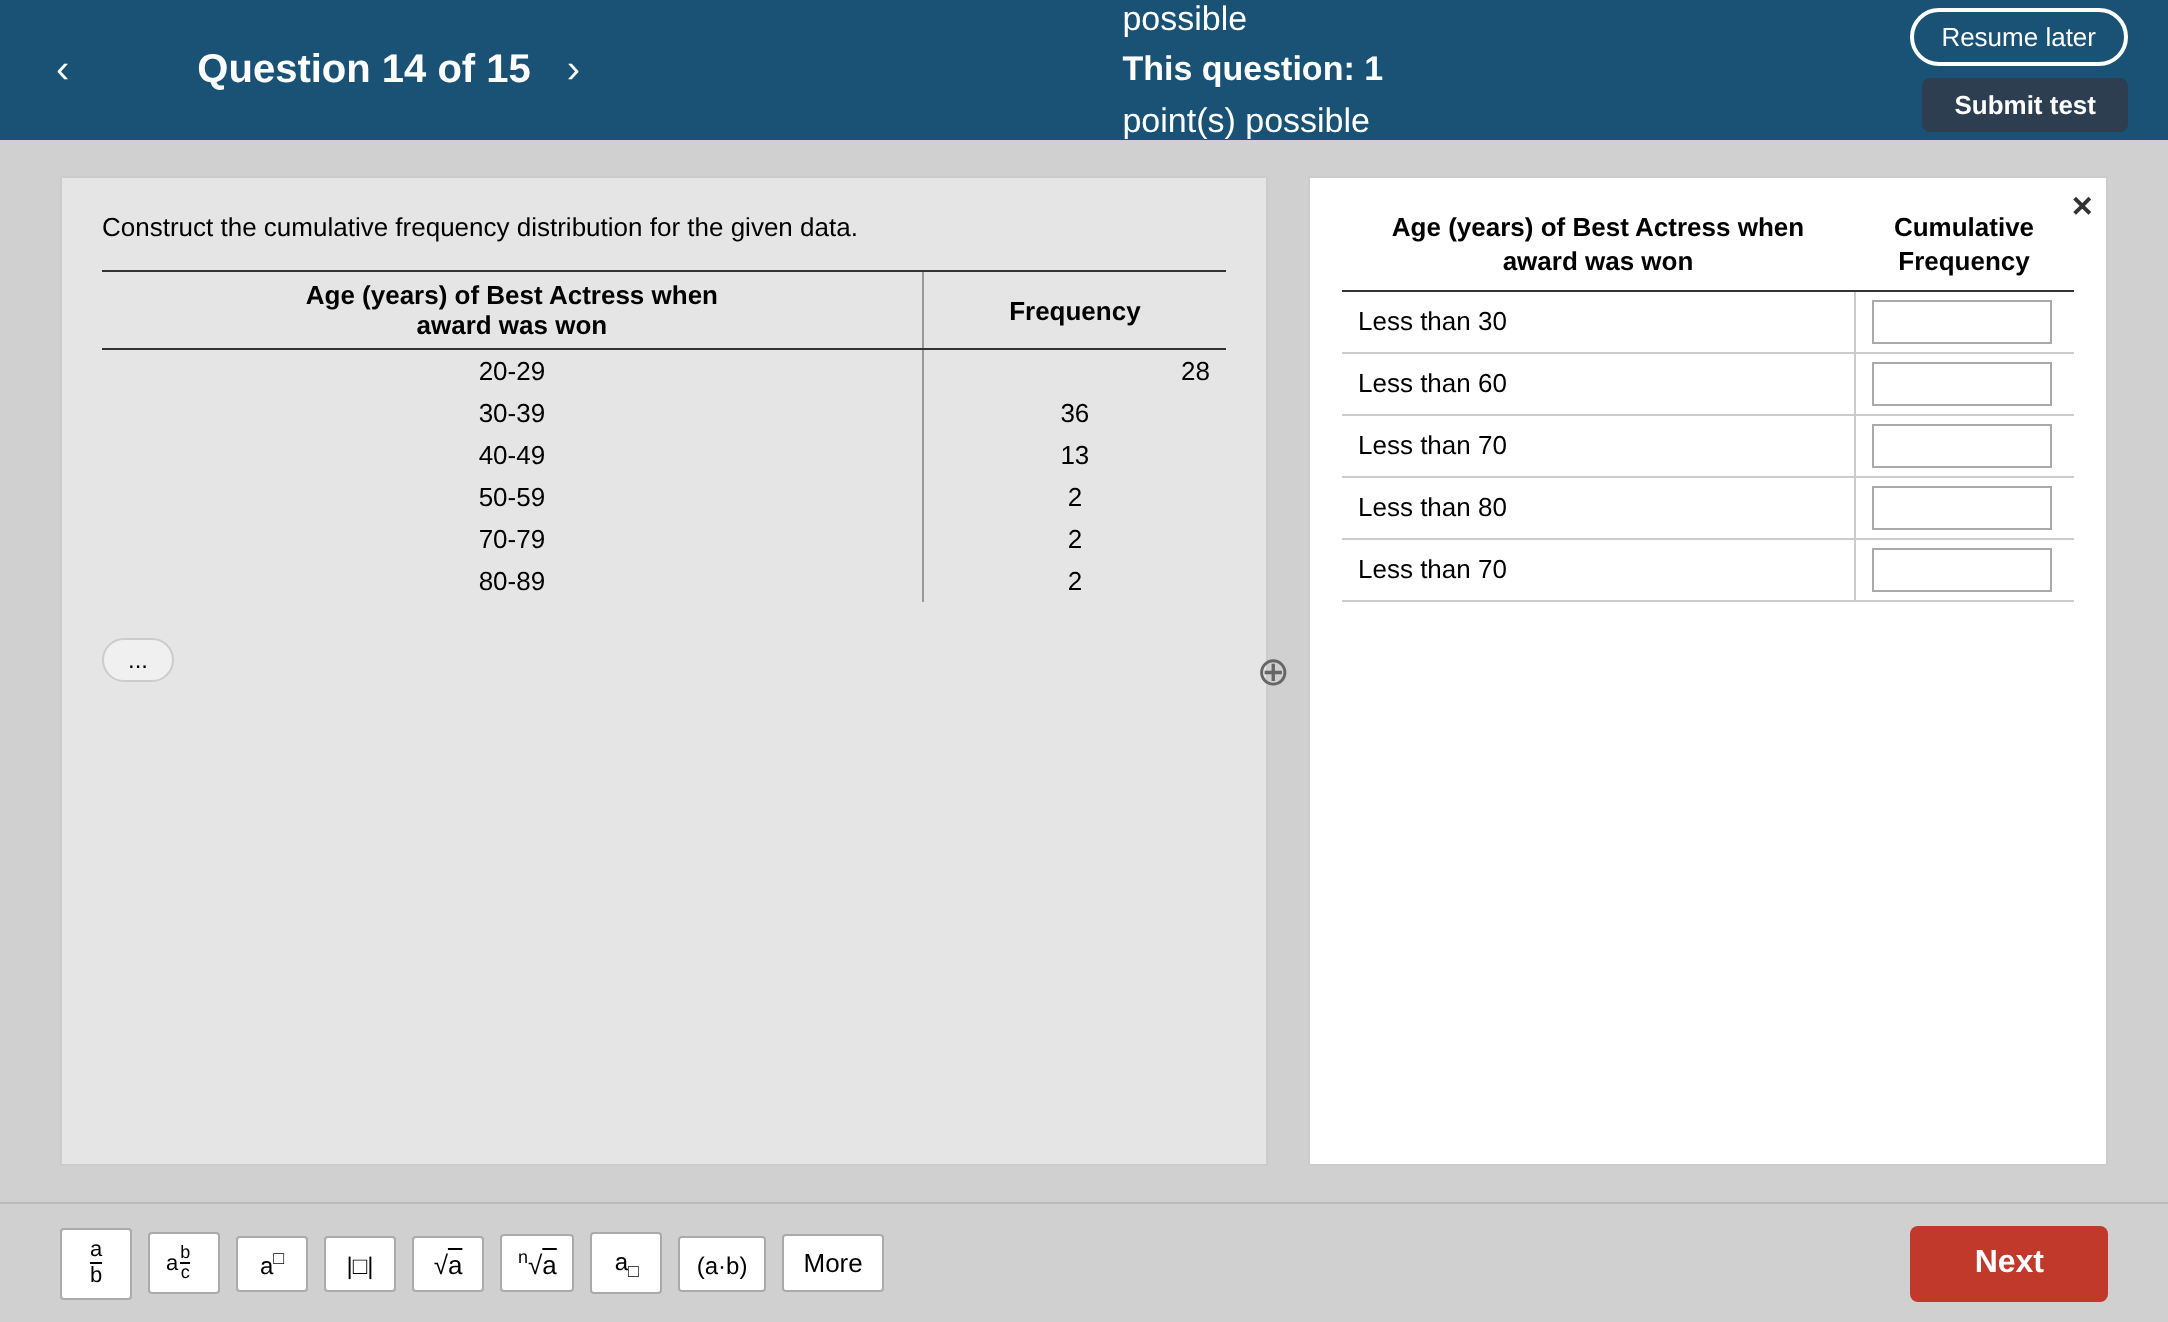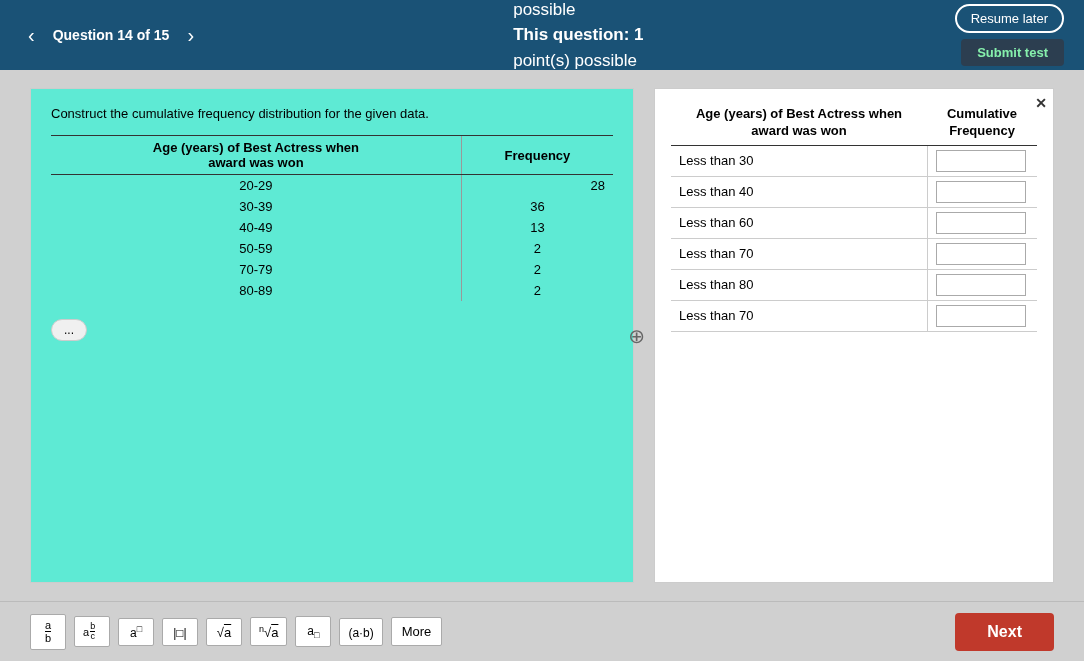--- a/index.html
+++ b/index.html
@@ -28,22 +28,23 @@
       align-items: center;
       gap: 10px;
     }
     .nav-arrow {
       color: white;
       font-size: 20px;
       cursor: pointer;
       padding: 4px 8px;
     }
     .question-title {
-      font-size: 14px;
-      font-weight: bold;
+      font-size: 20px;
+      font-weight: bold;
+      margin-left: 46px;
     }
     .top-bar-center {
       font-size: 17px;
       line-height: 1.5;
     }
     .top-bar-right {
       display: flex;
       flex-direction: column;
       align-items: flex-end;
       gap: 6px;
@@ -53,40 +54,40 @@
       border: 2px solid white;
       color: white;
       padding: 5px 14px;
       border-radius: 20px;
       cursor: pointer;
       font-size: 13px;
     }
     .submit-test-btn {
       background: #2c3e50;
       border: none;
-      color: #86efac;
+      color: #ffffff;
       padding: 6px 16px;
       border-radius: 4px;
       cursor: pointer;
       font-size: 13px;
       font-weight: bold;
     }
 
     
     .main-content {
       display: flex;
       padding: 18px 30px;
       gap: 20px;
       height: calc(661px - 70px - 60px);
       background: #d0d0d0;
     }
 
     
     .left-panel {
-      background: #5eead4;
+      background: #e5e5e5;
       border: 1px solid #ccc;
       padding: 16px 20px;
       flex: 1;
       position: relative;
       font-size: 13px;
     }
     .left-panel .instruction {
       font-size: 13px;
       margin-bottom: 12px;
       line-height: 1.4;
@@ -301,26 +302,20 @@
           </tr>
         </thead>
         <tbody id="cum-tbody">
         <tr>
     <td>Less than 30</td>
     <td class="input-cell">
       <input class="cum-input" type="text" value="" style="">
     </td>
   </tr>
             <tr>
-    <td>Less than 40</td>
-    <td class="input-cell">
-      <input class="cum-input" type="text" value="" style="">
-    </td>
-  </tr>
-            <tr>
     <td>Less than 60</td>
     <td class="input-cell">
       <input class="cum-input" type="text" value="" style="">
     </td>
   </tr>
             <tr>
     <td>Less than 70</td>
     <td class="input-cell">
       <input class="cum-input" type="text" value="" style="">
     </td>

